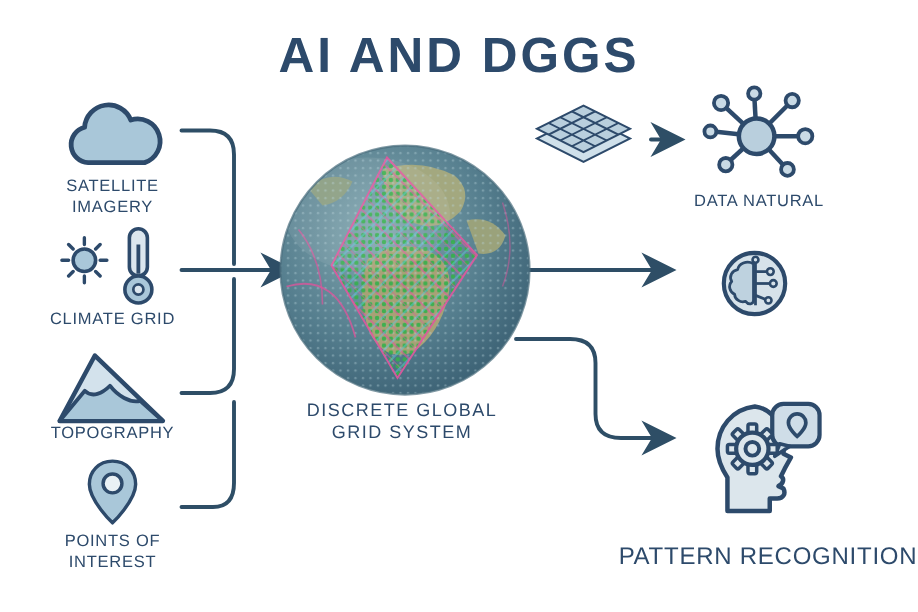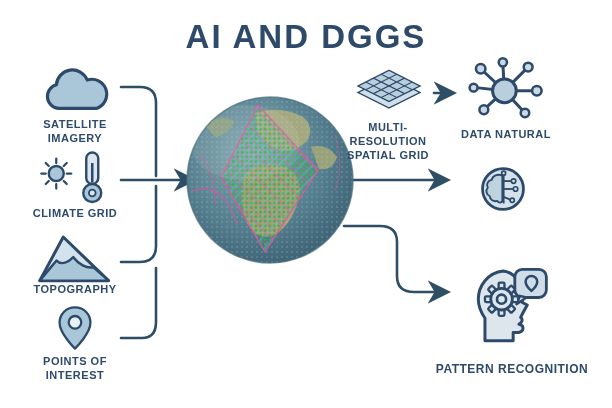--- a/index.html
+++ b/index.html
@@ -1,22 +1,22 @@
 <!DOCTYPE html>
 <html><head>
 <meta charset="utf-8">
 <style>
   html,body{margin:0;padding:0;background:#fff;}
   .canvas{position:relative;width:612px;height:408px;background:#ffffff;overflow:hidden;
           font-family:"Liberation Sans",sans-serif;}
   .title{position:absolute;left:0;top:18px;width:612px;text-align:center;
          font-size:33px;font-weight:bold;letter-spacing:2px;color:#2d4a6b;}
-  .lbl{position:absolute;font-weight:bold;color:#2d4a6b;text-align:center;
+  .lbl{position:absolute;font-weight:normal;color:#2d4a6b;text-align:center;
        white-space:pre-line;letter-spacing:.5px;font-size:11px;line-height:1.25;}
-  .lbl.sm{font-size:12px;}
+  .lbl.sm{font-size:16px;}
   .lbl.big{font-size:14px;letter-spacing:1px;}
   .abs{position:absolute;}
   svg{display:block;}
 </style>
 </head>
 <body>
 
 <div class="canvas">
 
   <svg class="abs" style="left:0;top:0" width="612" height="408" viewBox="0 0 612 408">
@@ -117,39 +117,38 @@
           <path d="M73 10 L133 75 L80 157 L36 82 Z" fill="url(#gdots)"></path>
           <path d="M73 10 L133 75 L80 157 L36 82 Z" fill="url(#plat)"></path>
           <path d="M73 10 L133 75 L80 157 L36 82 Z" fill="url(#plat2)"></path>
           <path d="M73 10 L133 75 L80 157 L36 82 Z" fill="none" stroke="#e0569f" stroke-width="1.3" opacity="0.9"></path>
         </g>
         <ellipse cx="60" cy="48" rx="55" ry="38" fill="#ffffff" opacity="0.08"></ellipse>
       </g>
       <circle cx="85" cy="85" r="83" fill="none" stroke="#4a6e7e" stroke-width="1.5" opacity="0.7"></circle>
     </svg>
   </div>
+  <div class="lbl" style="left:193px;top:266px;width:150px;font-size:12px;letter-spacing:1px">DISCRETE GLOBAL
+GRID SYSTEM</div>
 
   <div class="abs" style="left:348px;top:68px">
     <svg width="82" height="52" viewBox="0 0 100 64">
       <g transform="translate(50,30)">
           <g transform="scale(1,0.5) rotate(45)">
         <rect x="-27" y="-27" width="54" height="54" fill="#cfe0ea" stroke="#2d4a6b" stroke-width="2.6"></rect>
       </g>
         </g>
       <g transform="translate(50,22)">
           <g transform="scale(1,0.5) rotate(45)">
         <rect x="-27" y="-27" width="54" height="54" fill="#b9cfdd" stroke="#2d4a6b" stroke-width="2.6"></rect>
         <path d="M-13.5 -27 V27 M0 -27 V27 M13.5 -27 V27 M-27 -13.5 H27 M-27 0 H27 M-27 13.5 H27" stroke="#2d4a6b" stroke-width="2.4" fill="none"></path>
       </g>
         </g>
     </svg>
   </div>
-  <div class="lbl" style="left:333px;top:121px;width:110px">MULTI-
-RESOLUTION
-SPATIAL GRID</div>
 
   <div class="abs" style="left:466px;top:56px">
     <svg width="80" height="68" viewBox="0 0 100 86">
       <g stroke="#2d4a6b" stroke-width="3.8">
         <line x1="48" y1="44" x2="20" y2="18"></line>
         <line x1="48" y1="44" x2="46" y2="10"></line>
         <line x1="48" y1="44" x2="76" y2="16"></line>
         <line x1="48" y1="44" x2="86" y2="44"></line>
         <line x1="48" y1="44" x2="72" y2="70"></line>
         <line x1="48" y1="44" x2="24" y2="66"></line>

